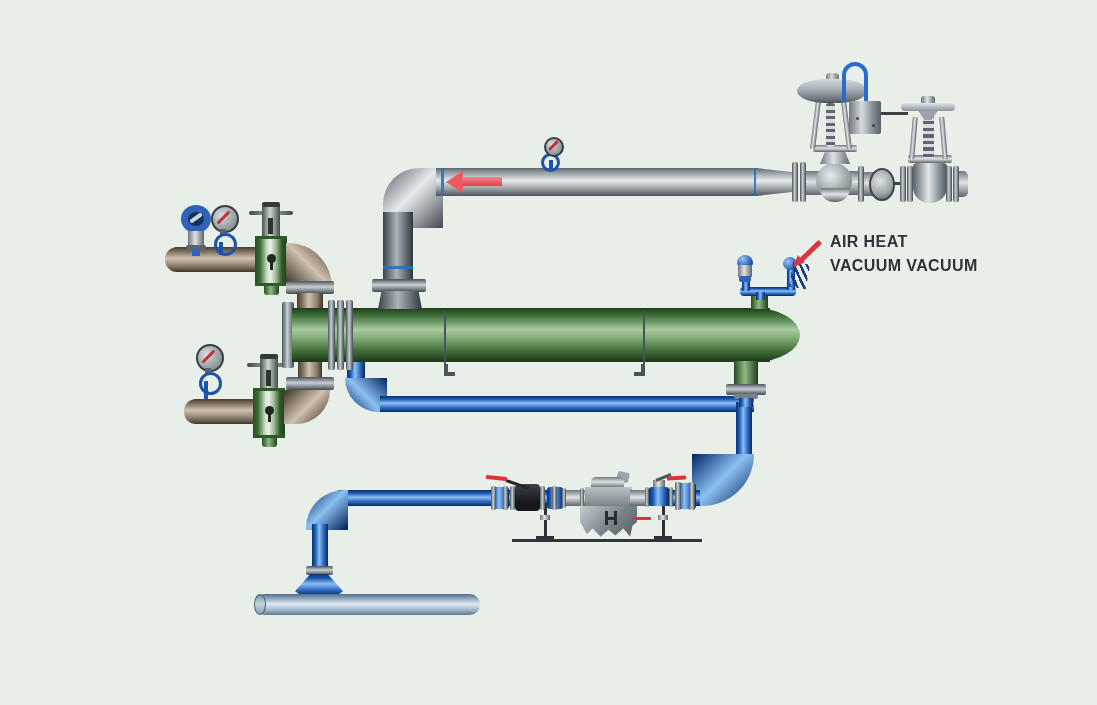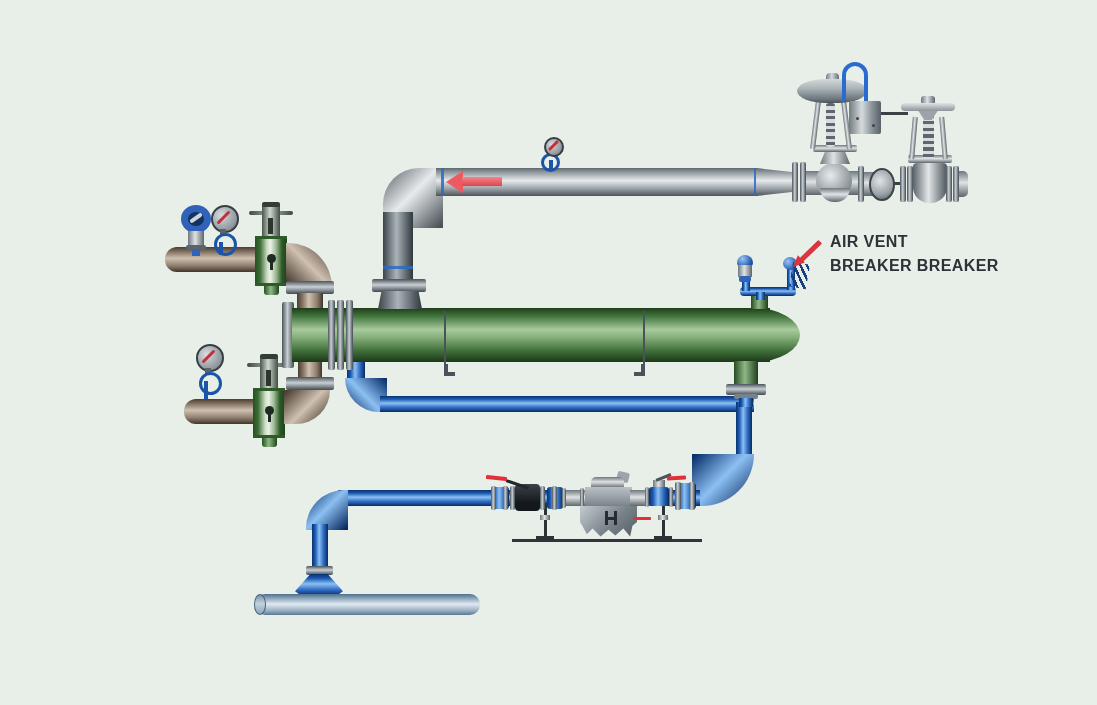--- a/index.html
+++ b/index.html
@@ -190,22 +190,22 @@
   <div class="abs stv" style="left:738px;top:265px;width:14px;height:12px;"></div>
   <div class="abs" style="left:739px;top:276px;width:12px;height:6px;background:#2f62b8;border-radius:2px;"></div>
   <div class="abs blv" style="left:787px;top:268px;width:8px;height:22px;"></div>
   <div class="abs" style="left:783px;top:257px;width:14px;height:13px;border-radius:50%;background:radial-gradient(circle at 35% 35%,#9cc4f4,#1b55aa 75%);"></div>
   <div class="abs hatch" style="left:791px;top:263px;width:17px;height:25px;transform:rotate(10deg);"></div>
 
   <div class="abs redbar" style="left:796px;top:249px;width:28px;height:4.5px;transform:rotate(-44deg);background:#d8353f;"></div>
   <div class="abs" style="left:791px;top:258px;width:0;height:0;border-right:12px solid #d8353f;border-top:5px solid transparent;border-bottom:5px solid transparent;transform:rotate(-44deg);"></div>
 
   <div class="abs label-text" style="left:830px;top:230px;width:250px;font-size:16px;line-height:24px;color:#2c3237;">
-    <div>AIR VENT</div>
-    <div>BREAKER BREAKER</div>
+    <div>AIR HEAT</div>
+    <div>VACUUM VACUUM</div>
   </div>
 
   <div class="abs" style="left:512px;top:539px;width:190px;height:3px;background:#2f3539;"></div>
   <div class="abs" style="left:544px;top:505px;width:3px;height:33px;background:#2c3236;"></div>
   <div class="abs" style="left:538px;top:503px;width:14px;height:3px;background:#2c3236;"></div>
   <div class="abs stv" style="left:540px;top:515px;width:10px;height:5px;"></div>
   <div class="abs" style="left:536px;top:536px;width:18px;height:4px;background:#2c3236;"></div>
   <div class="abs" style="left:662px;top:505px;width:3px;height:33px;background:#2c3236;"></div>
   <div class="abs" style="left:656px;top:503px;width:14px;height:3px;background:#2c3236;"></div>
   <div class="abs stv" style="left:658px;top:515px;width:10px;height:5px;"></div>

